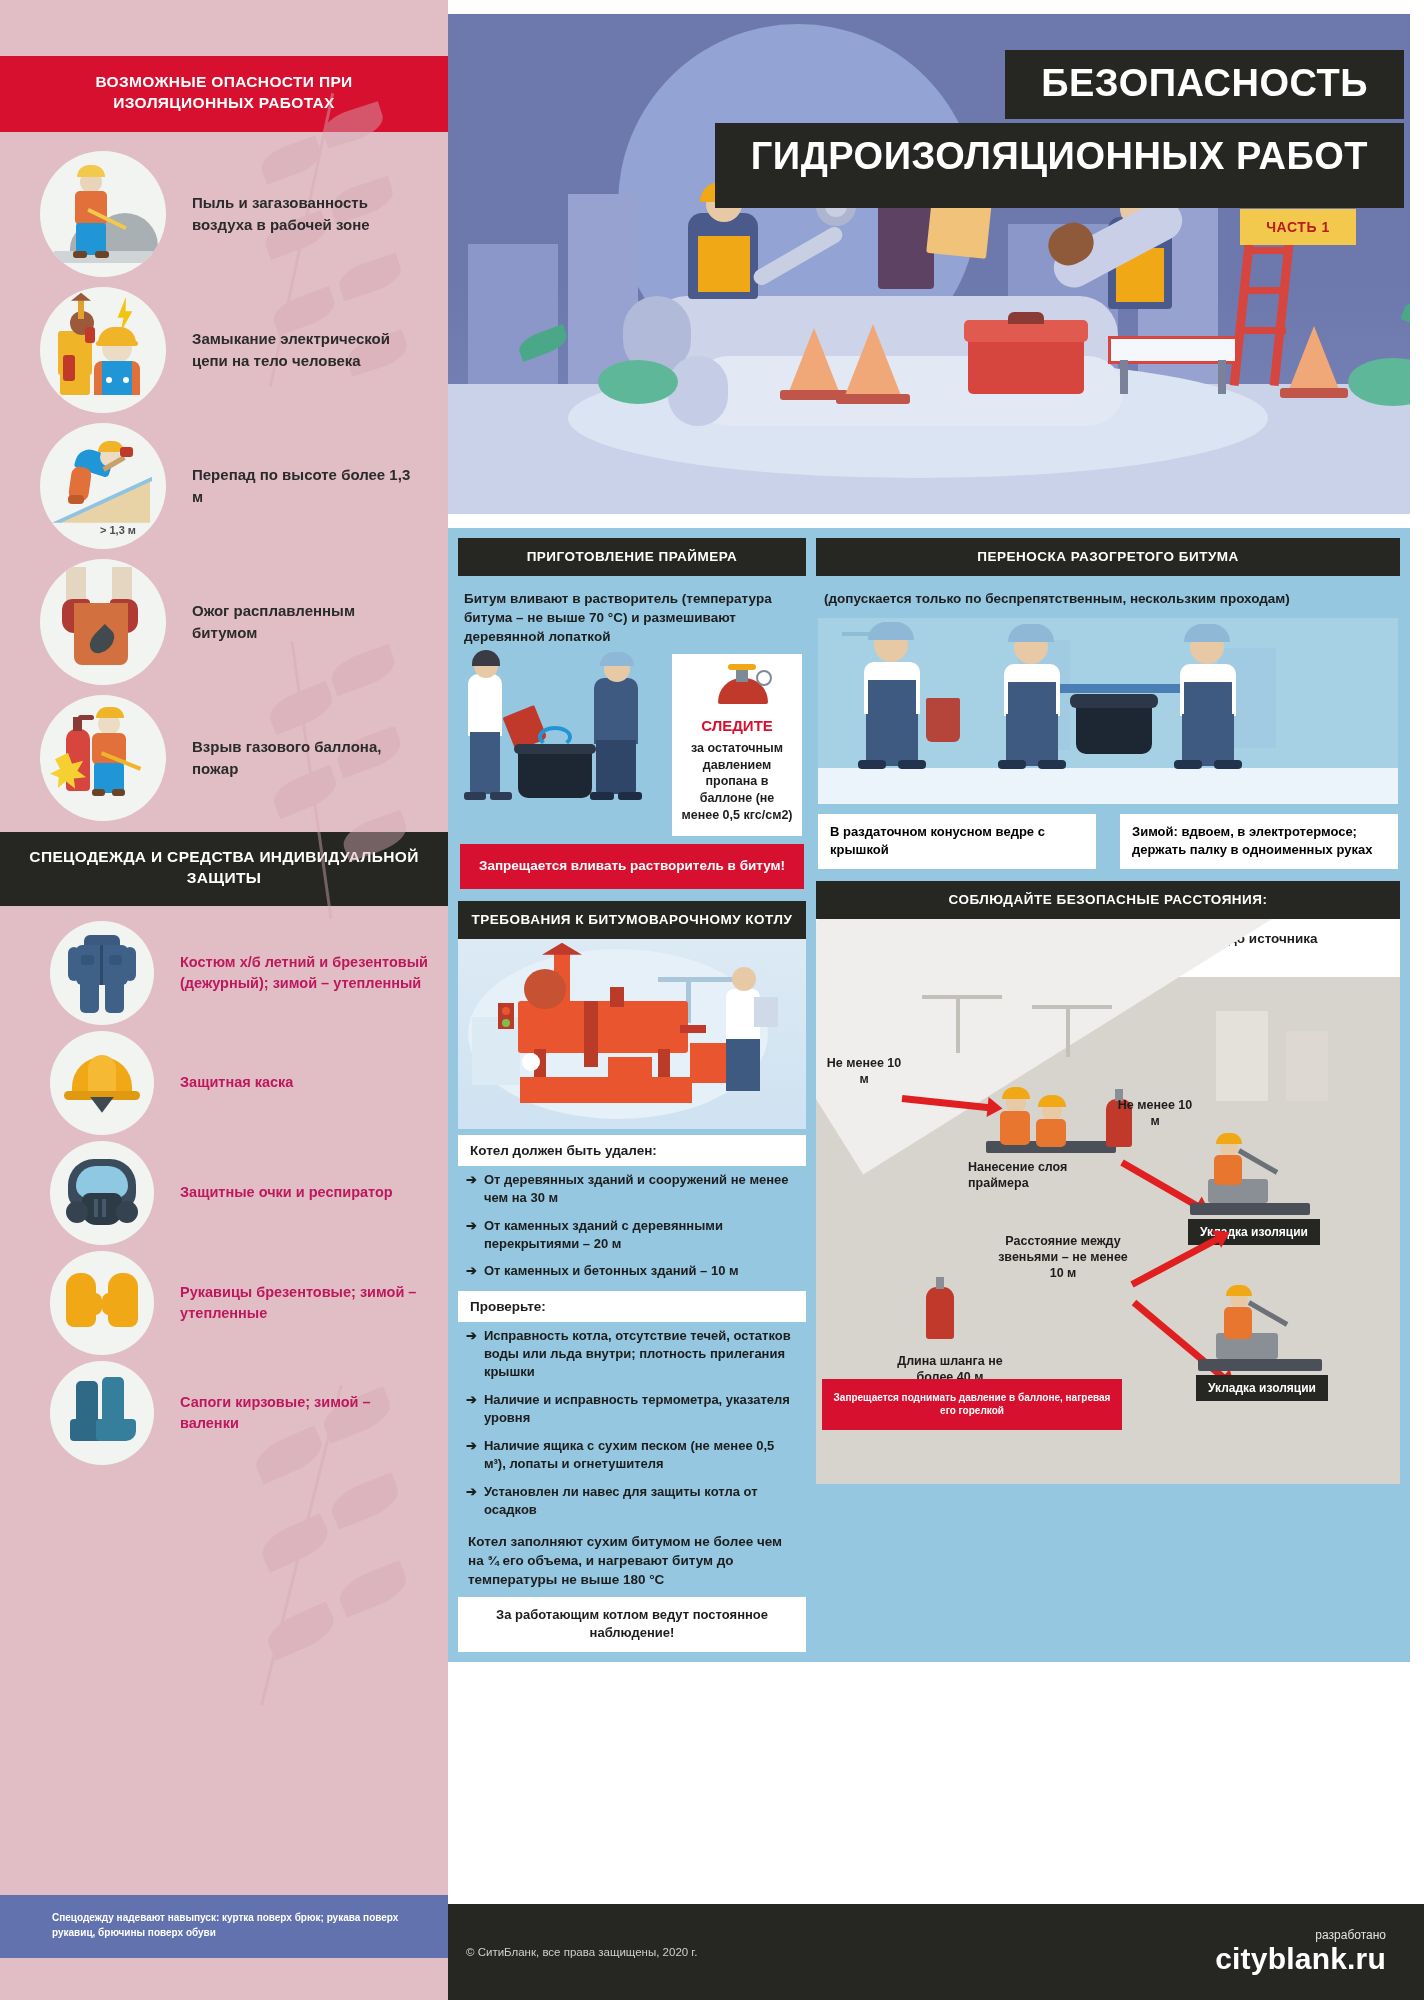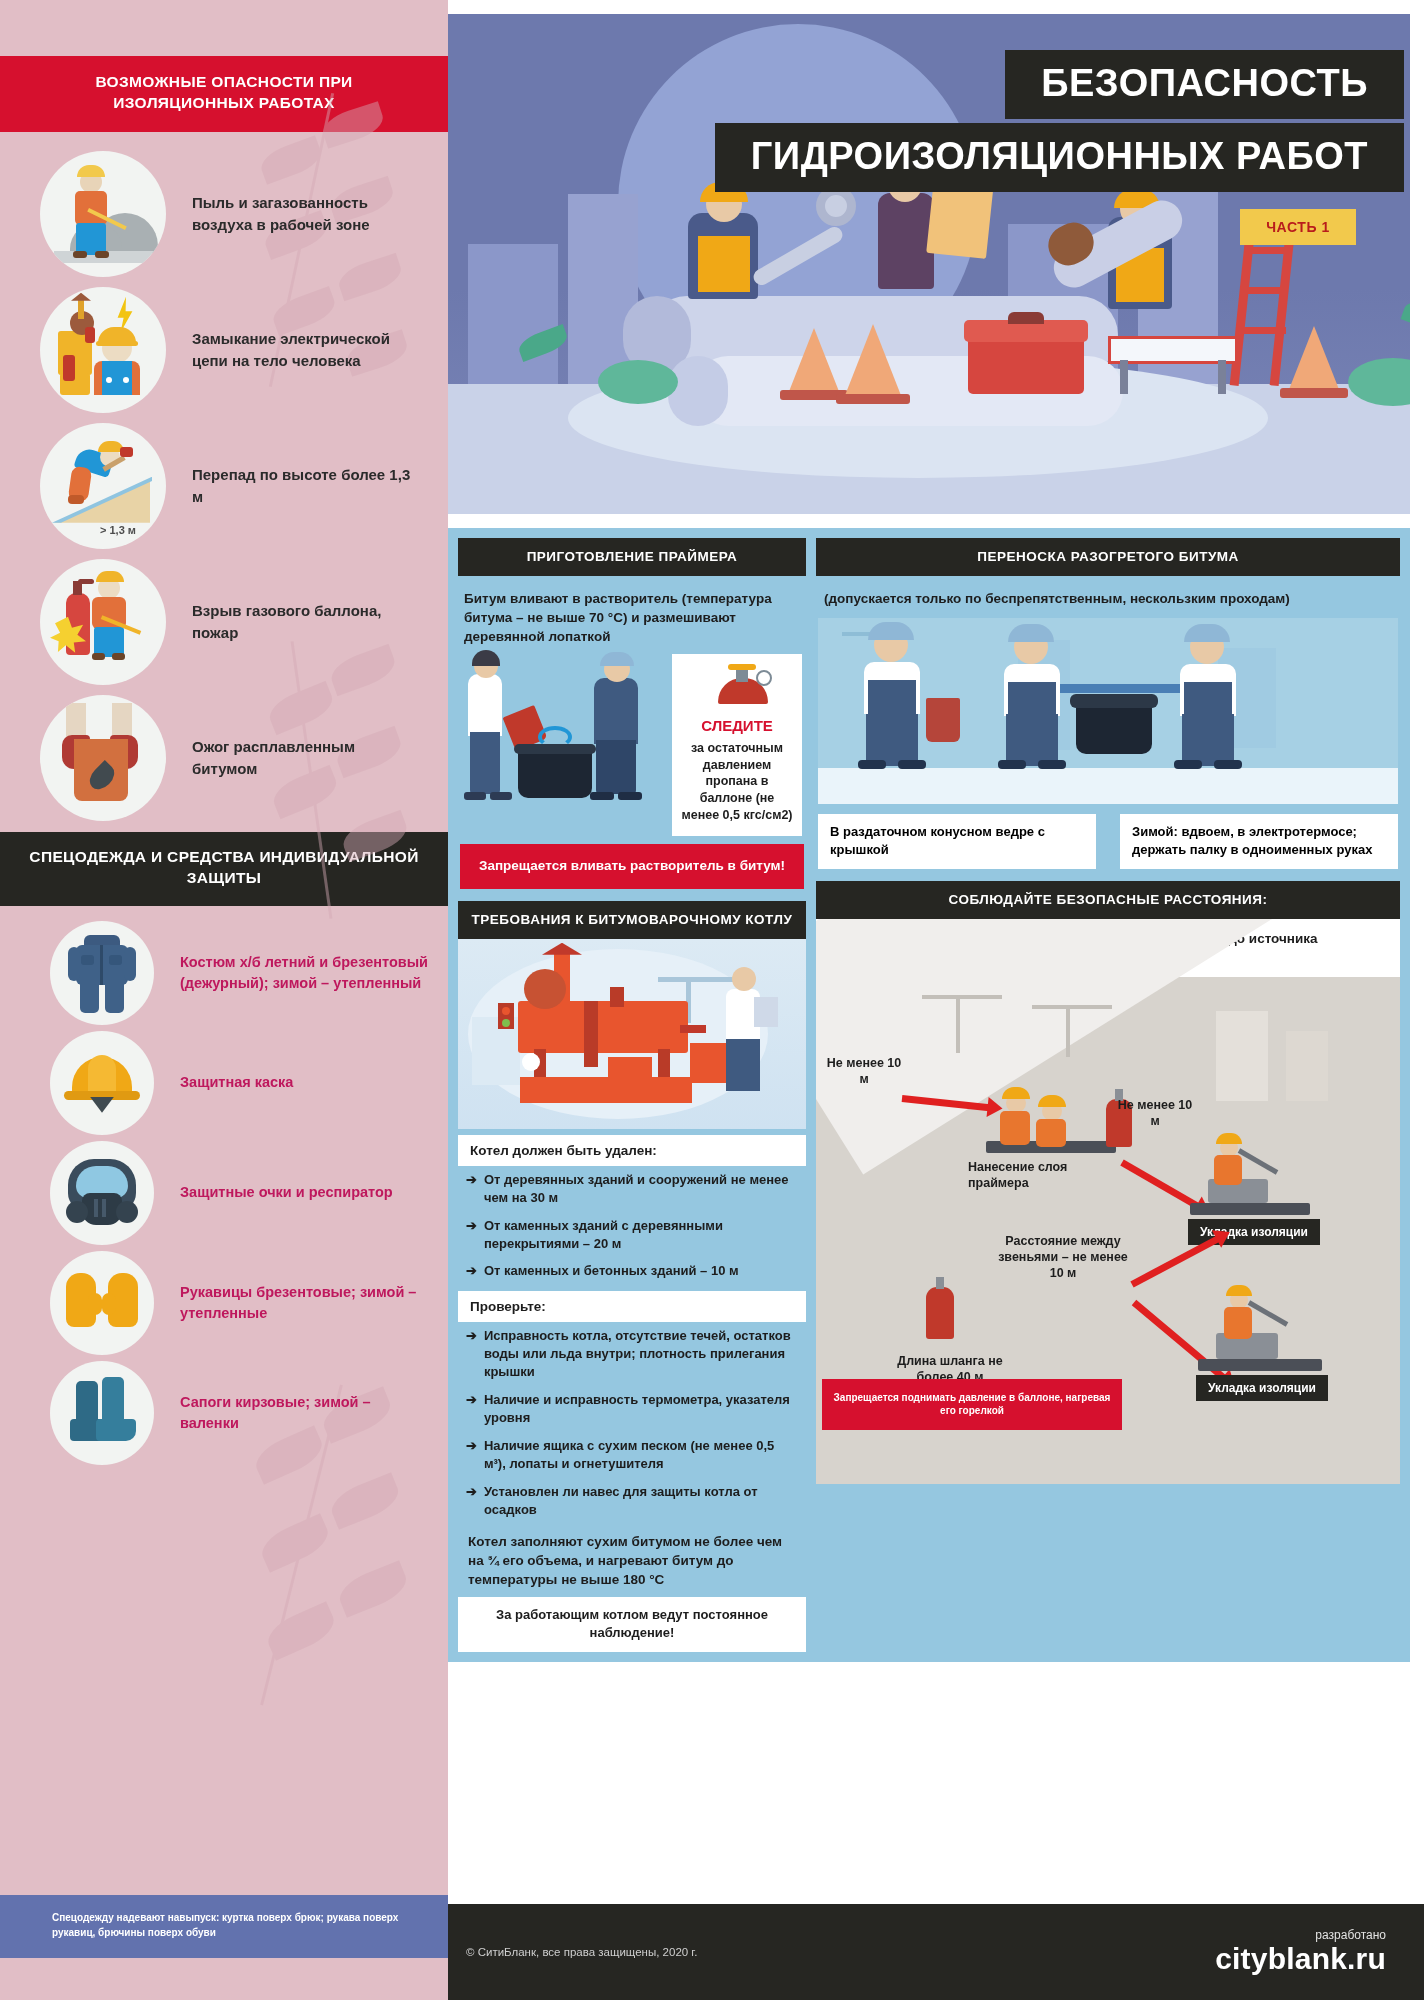--- a/index.html
+++ b/index.html
@@ -74,21 +74,21 @@
   .hero-pipe { position:absolute; border-radius: 40px; }
   .title-wrap { position:absolute; right: 6px; top: 36px; z-index: 6; text-align:right; }
   .title-l1 {
     display:inline-block; background:#262622; color:#fff;
     font-size: 38px; font-weight: bold; letter-spacing: .5px;
     padding: 12px 36px 14px; margin-bottom: 4px;
   }
   .title-l2 {
     display:block; background:#262622; color:#fff;
     font-size: 38px; font-weight: bold; letter-spacing: .5px;
-    padding: 12px 36px 14px;
+    padding: 12px 36px 30px;
   }
   .part-badge {
     position:absolute; right: 54px; top: 195px; z-index: 7;
     background:#f2c94c; color:#b91c1c;
     font-weight:bold; font-size: 14px; letter-spacing:.6px;
     padding: 10px 26px;
   }
 
   .content {
     margin: 14px 14px 0 0; background:#95c7e0; padding: 10px;
@@ -234,45 +234,45 @@
           <div class="fig" style="left:28px;top:72px;width:16px;height:9px;background:#c05a2a;border-radius:4px;"></div>
           <div class="fig" style="left:62px;top:38px;width:24px;height:5px;background:#c9a06b;transform:rotate(-30deg);"></div>
           <div class="fig r" style="left:80px;top:24px;width:13px;height:10px;background:#c0392b;"></div>
           <div class="lbl" style="left:38px;top:100px;width:80px;font-size:11px;color:#4c4c4c;">&gt; 1,3 м</div>
         </div>
         <div class="hz-txt">Перепад по высоте более 1,3 м</div>
       </div>
 
       <div class="hz-row">
         <div class="hz-ico">
+          <div class="fig" style="left:26px;top:8px;width:20px;height:38px;background:#e5d6c2;"></div>
+          <div class="fig" style="left:72px;top:8px;width:20px;height:38px;background:#e5d6c2;"></div>
+          <div class="fig" style="left:22px;top:40px;width:28px;height:34px;background:#b03a34;border-radius:10px 4px 12px 12px;"></div>
+          <div class="fig" style="left:70px;top:40px;width:28px;height:34px;background:#b03a34;border-radius:4px 10px 12px 12px;"></div>
+          <div class="fig" style="left:34px;top:44px;width:54px;height:62px;background:#d2703f;border-radius:0 0 8px 8px;"></div>
+          <div class="fig" style="left:52px;top:68px;width:20px;height:28px;background:#414a4f;border-radius:0 50% 50% 50%;transform:rotate(45deg);"></div>
+        </div>
+        <div class="hz-txt">Ожог расплавленным битумом</div>
+      </div>
+
+      <div class="hz-row">
+        <div class="hz-ico">
           <div class="fig" style="left:26px;top:34px;width:24px;height:62px;background:#d6463f;border-radius:10px 10px 4px 4px;"></div>
           <div class="fig" style="left:33px;top:22px;width:9px;height:14px;background:#8a3b36;"></div>
           <div class="fig" style="left:38px;top:20px;width:16px;height:5px;background:#8a3b36;border-radius:3px;"></div>
           <div class="fig" style="left:10px;top:58px;width:36px;height:36px;background:#f5d030;clip-path:polygon(50% 0,61% 30%,92% 22%,76% 50%,100% 68%,66% 71%,70% 100%,44% 79%,22% 98%,24% 68%,0 58%,28% 44%,14% 18%);"></div>
           <div class="fig circ" style="left:58px;top:18px;width:22px;height:22px;background:#ecdcc3;"></div>
           <div class="fig" style="left:56px;top:12px;width:28px;height:11px;background:#f0b429;border-radius:11px 11px 0 0;"></div>
           <div class="fig" style="left:52px;top:38px;width:34px;height:32px;background:#e2703a;border-radius:6px;"></div>
           <div class="fig" style="left:54px;top:68px;width:30px;height:30px;background:#2196d6;border-radius:3px;"></div>
           <div class="fig" style="left:52px;top:94px;width:13px;height:7px;background:#6b4428;border-radius:3px;"></div>
           <div class="fig" style="left:72px;top:94px;width:13px;height:7px;background:#6b4428;border-radius:3px;"></div>
           <div class="fig" style="left:60px;top:64px;width:42px;height:4px;background:#f0b429;transform:rotate(22deg);"></div>
         </div>
         <div class="hz-txt">Взрыв газового баллона, пожар</div>
-      </div>
-
-      <div class="hz-row">
-        <div class="hz-ico">
-          <div class="fig" style="left:26px;top:8px;width:20px;height:38px;background:#e5d6c2;"></div>
-          <div class="fig" style="left:72px;top:8px;width:20px;height:38px;background:#e5d6c2;"></div>
-          <div class="fig" style="left:22px;top:40px;width:28px;height:34px;background:#b03a34;border-radius:10px 4px 12px 12px;"></div>
-          <div class="fig" style="left:70px;top:40px;width:28px;height:34px;background:#b03a34;border-radius:4px 10px 12px 12px;"></div>
-          <div class="fig" style="left:34px;top:44px;width:54px;height:62px;background:#d2703f;border-radius:0 0 8px 8px;"></div>
-          <div class="fig" style="left:52px;top:68px;width:20px;height:28px;background:#414a4f;border-radius:0 50% 50% 50%;transform:rotate(45deg);"></div>
-        </div>
-        <div class="hz-txt">Ожог расплавленным битумом</div>
       </div>
     </div>
 
     <div class="band-dark">СПЕЦОДЕЖДА И СРЕДСТВА ИНДИВИДУАЛЬНОЙ ЗАЩИТЫ</div>
 
     <div class="ppe-list">
 
       <div class="ppe-row">
         <div class="ppe-ico">
           <div class="fig" style="left:34px;top:14px;width:36px;height:16px;background:#3c5a80;border-radius:6px 6px 0 0;"></div>

